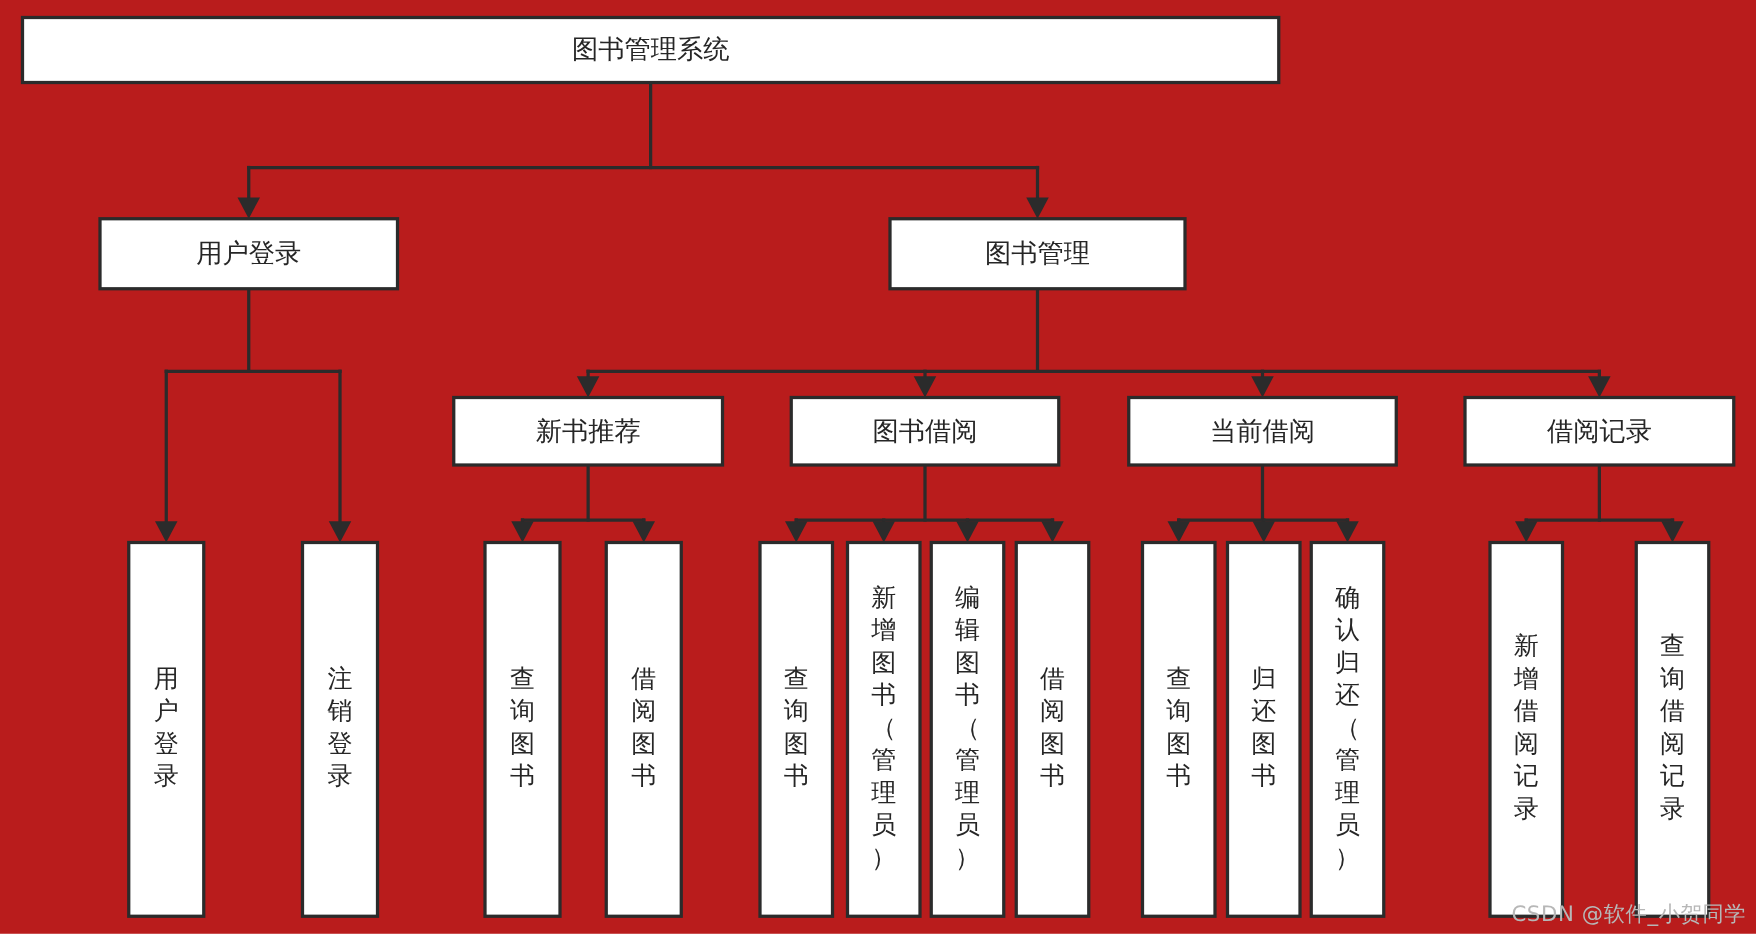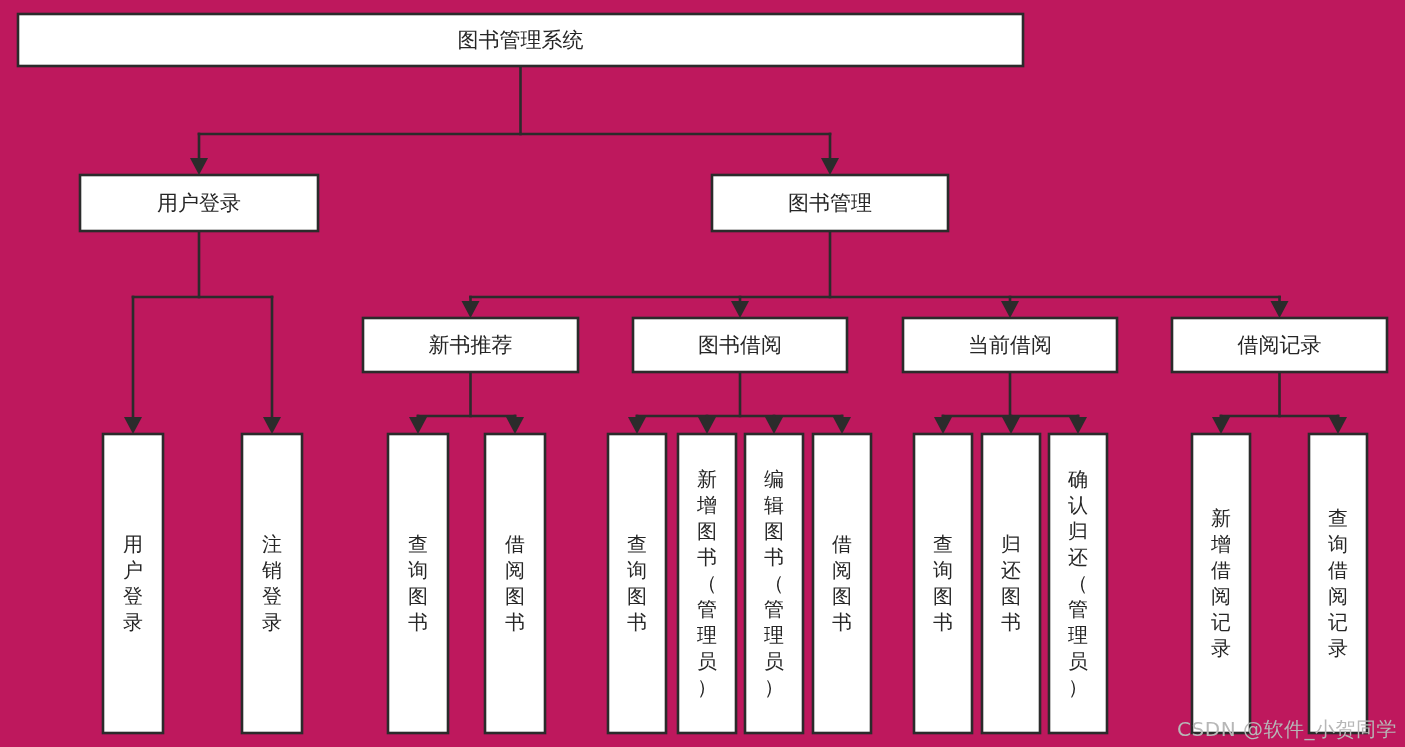--- a/index.html
+++ b/index.html
@@ -11,21 +11,21 @@
   body {
     font-family: "DejaVu Sans", "Liberation Sans", sans-serif;
     width: 1405px;
     height: 747px;
     overflow: hidden;
   }
   #diagram-root {
     position: relative;
     width: 1405px;
     height: 747px;
-    background: #be185d;
+    background: #b91c1c;
   }
   svg#flowchart {
     display: block;
     width: 1405px;
     height: 747px;
   }
   .node-box {
     fill: #ffffff;
     stroke: #2b2b2b;
     stroke-width: 2.6;
@@ -46,21 +46,21 @@
     text-anchor: middle;
     dominant-baseline: middle;
   }
   text.h-label { font-size: 21px; }
   text.v-label { font-size: 20px; }
   .watermark {
     position: absolute;
     right: 8px;
     bottom: 4px;
     font-family: "DejaVu Sans", "Liberation Sans", sans-serif;
-    font-size: 20px;
+    font-size: 17px;
     color: #b7b7b7;
     letter-spacing: 0.5px;
     white-space: nowrap;
     pointer-events: none;
   }
 </style>
 </head>
 <body>
 
 <div id="diagram-root">

